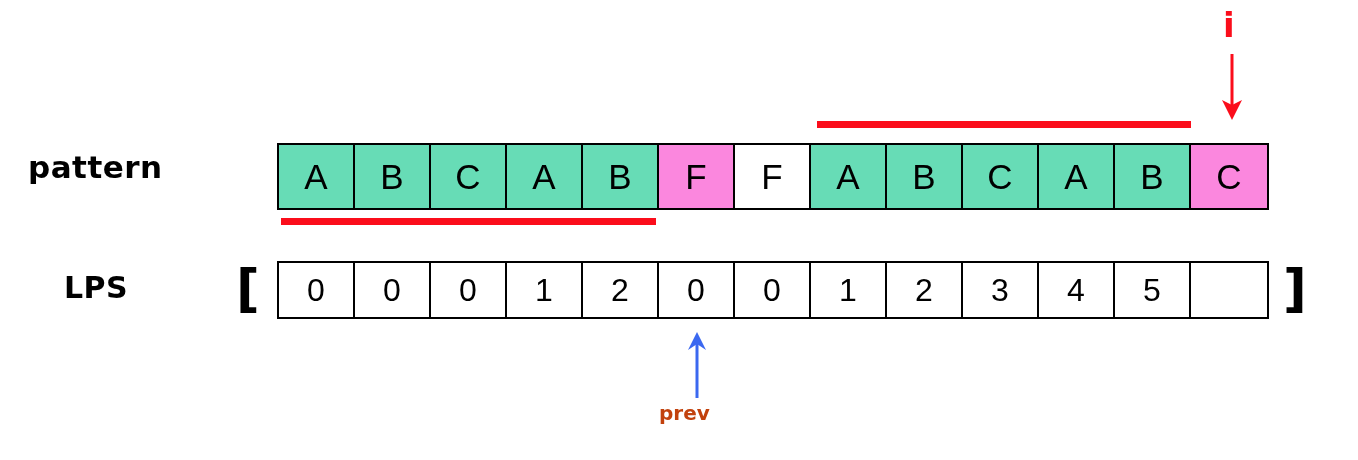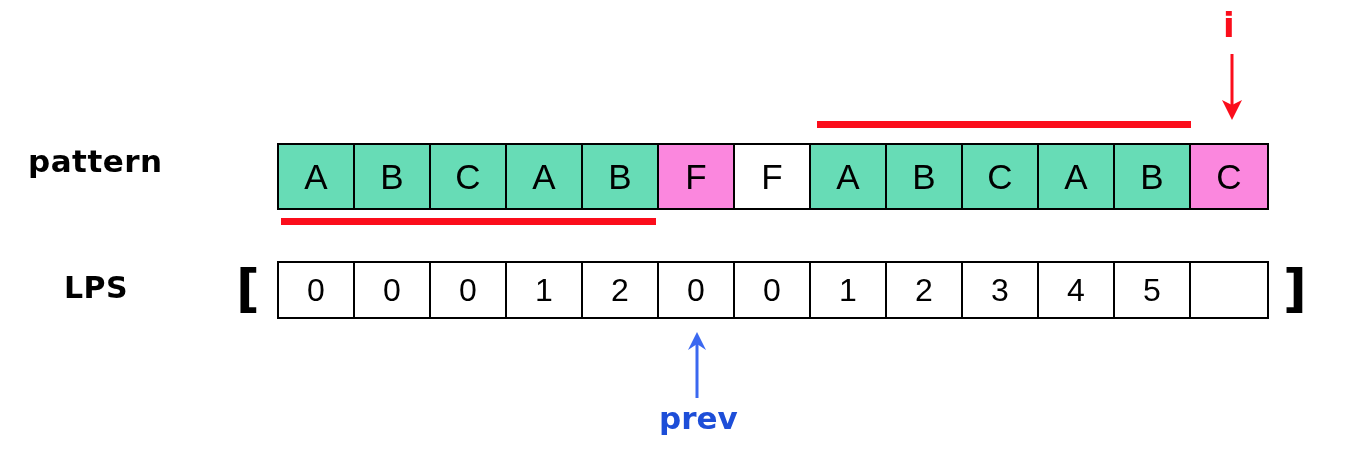--- a/index.html
+++ b/index.html
@@ -24,21 +24,21 @@
   .row-label {
     position: absolute;
     font-family: "DejaVu Sans", sans-serif;
     font-weight: bold;
     color: #000000;
     white-space: nowrap;
     letter-spacing: 0.5px;
   }
   #pattern-label {
     left: 28px;
-    top: 143px;
+    top: 149px;
     font-size: 31px;
   }
   #lps-label {
     left: 64px;
     top: 270px;
     font-size: 30px;
   }
 
   
   .pattern-row {
@@ -132,22 +132,22 @@
   }
   #i-label {
     left: 1223px;
     top: 8px;
     font-size: 34px;
     color: #FB0D1B;
   }
   #prev-label {
     left: 659px;
     top: 403px;
-    font-size: 31px;
-    color: #1d4ed8;
+    font-size: 20px;
+    color: #c2410c;
   }
 
   .arrow-svg { position: absolute; }
   #i-arrow    { left: 1210px; top: 52px; }
   #prev-arrow { left: 676px;  top: 330px; }
 </style>
 </head>
 <body>
 
 <div class="stage">

